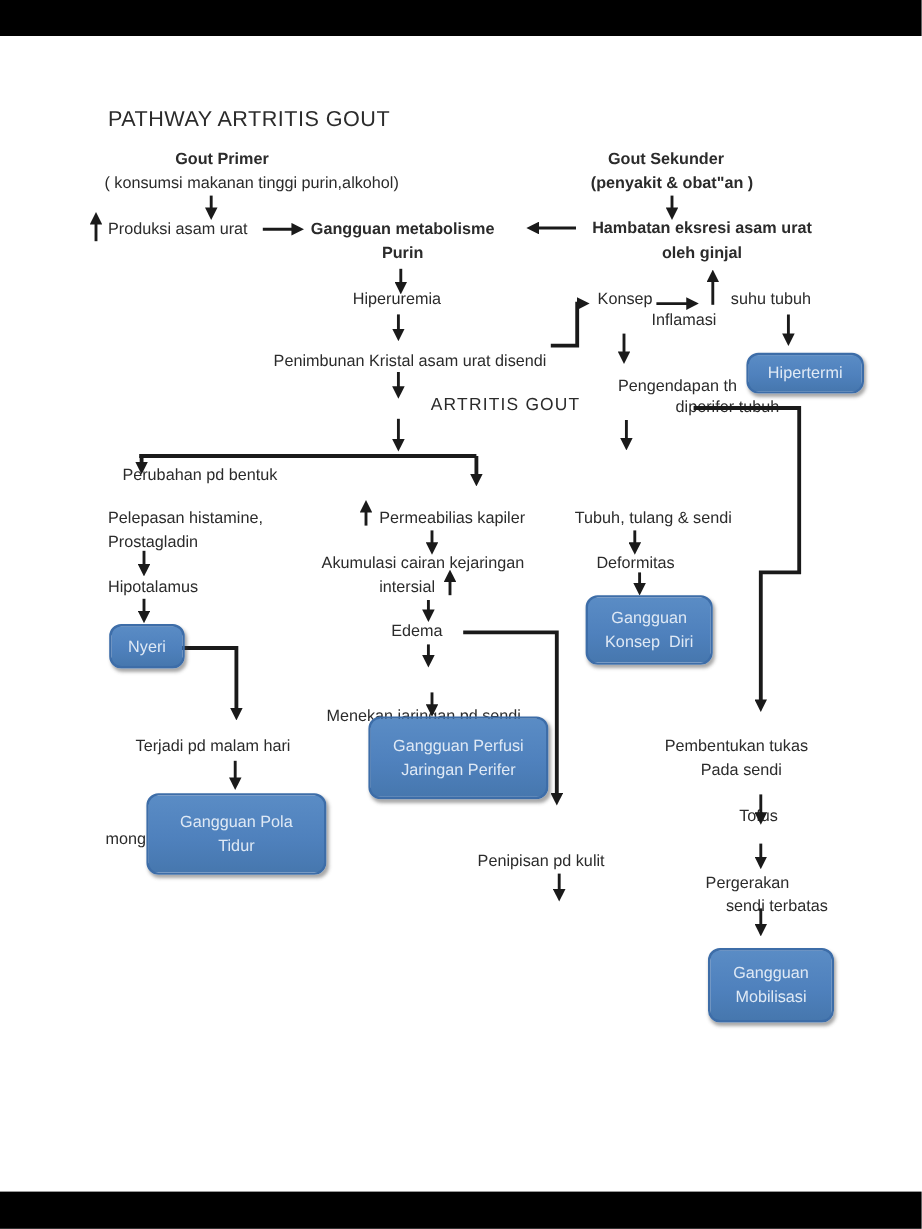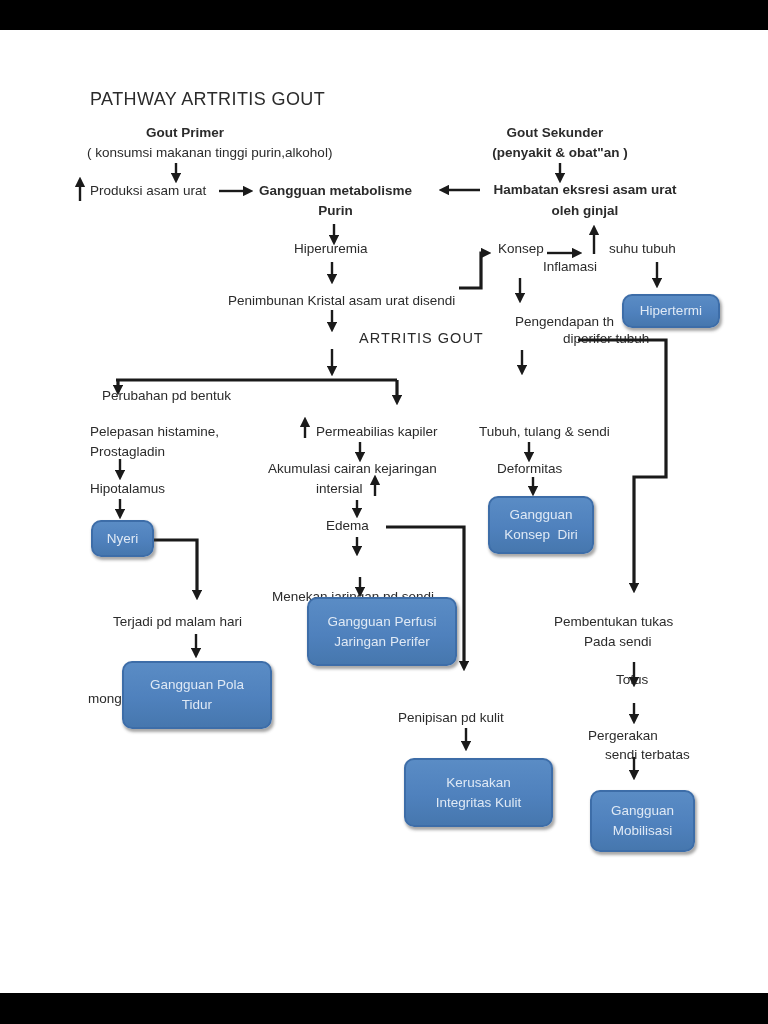--- a/index.html
+++ b/index.html
@@ -157,23 +157,19 @@
   <div class="box" style="left:122px;top:661px;width:146px;height:64px;">
     <div class="line">Gangguan Pola</div>
     <div class="line">Tidur</div>
   </div>
 
   <div class="box" style="left:307px;top:597px;width:146px;height:65px;">
     <div class="line">Gangguan Perfusi</div>
     <div class="line">Jaringan Perifer</div>
   </div>
 
-  <div class="box" style="left:404px;top:758px;width:145px;height:65px;">
-    <div class="line">Kerusakan</div>
-    <div class="line">Integritas Kulit</div>
-  </div>
 
   <div class="box" style="left:590px;top:790px;width:101px;height:58px;">
     <div class="line">Gangguan</div>
     <div class="line">Mobilisasi</div>
   </div>
 
 </div>
 
 </body></html>

